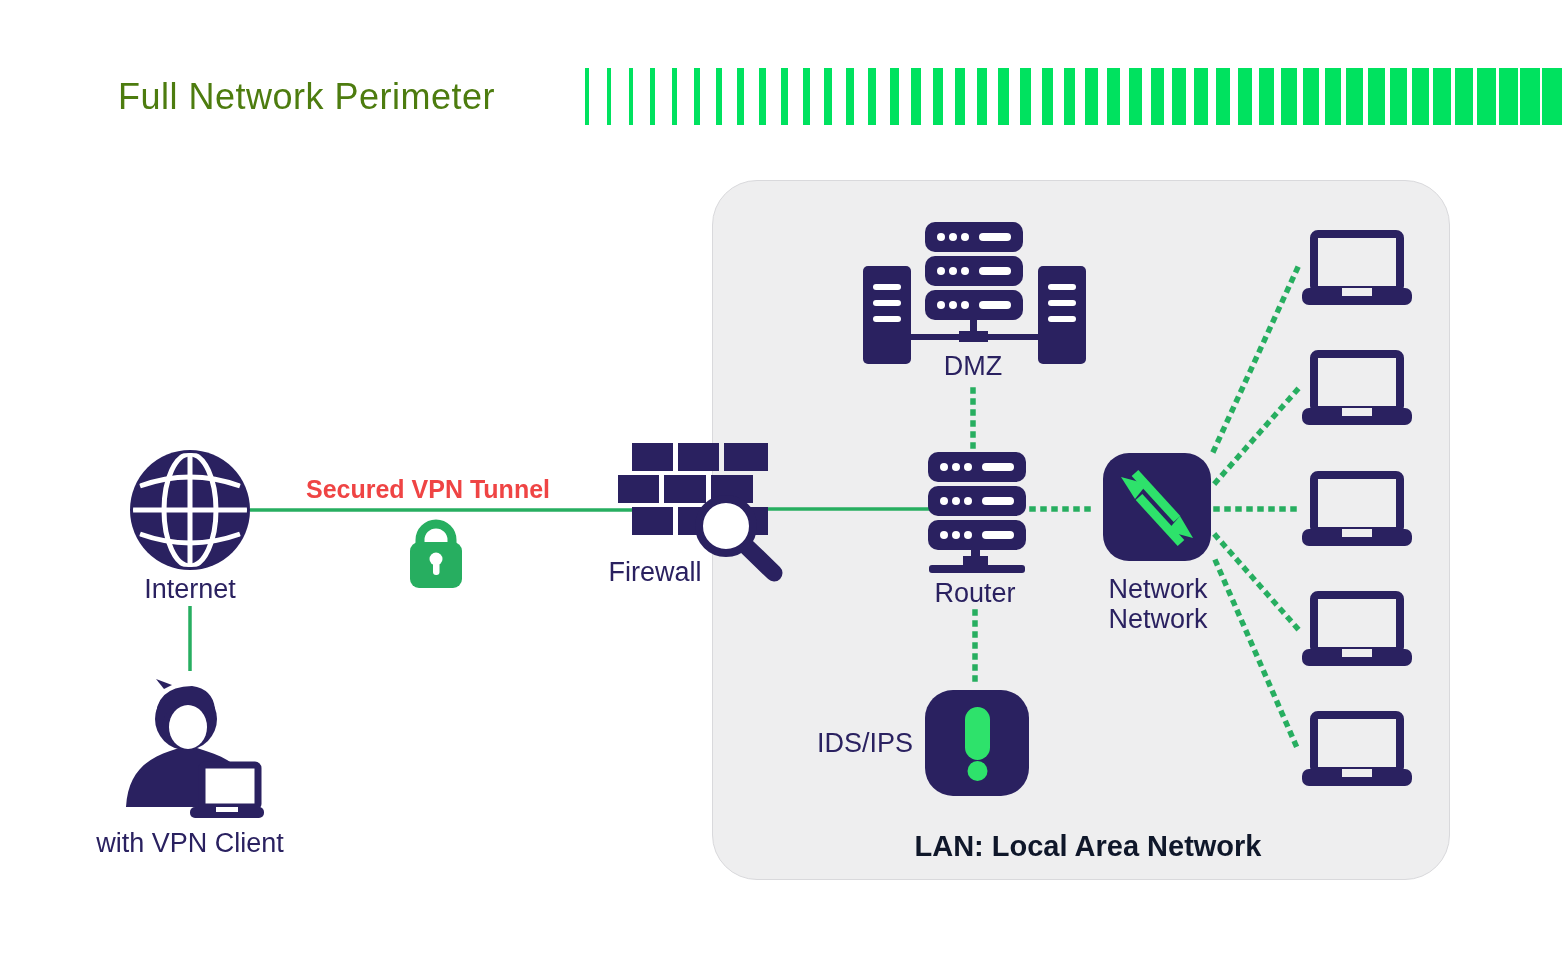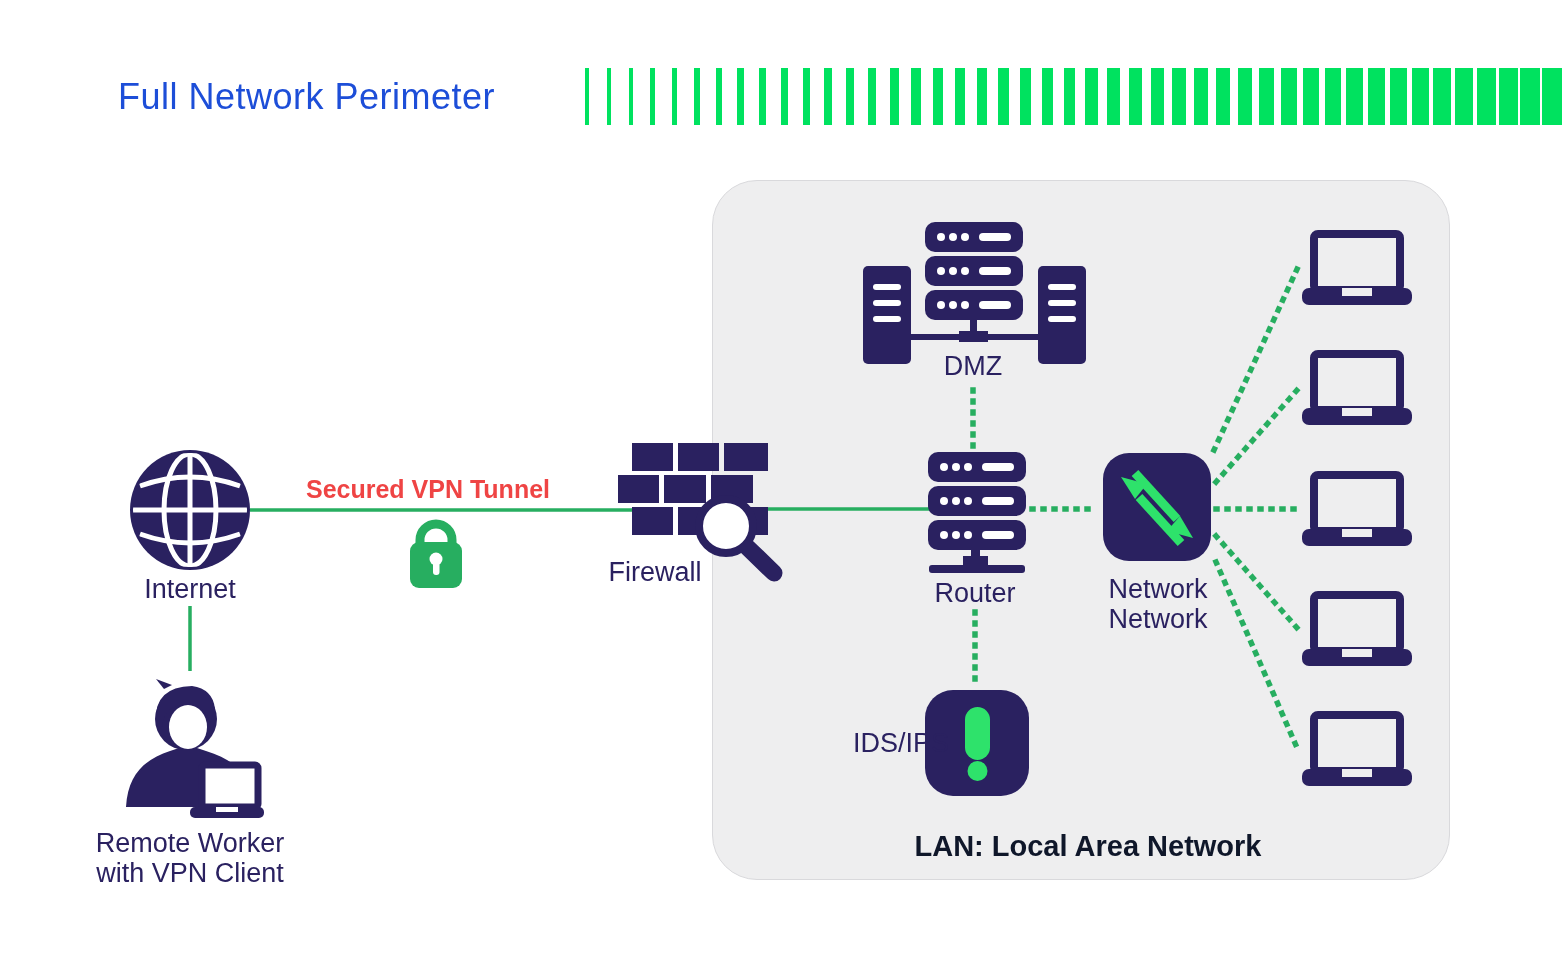--- a/index.html
+++ b/index.html
@@ -6,21 +6,21 @@
   .canvas{
     position:relative;
     width:1564px;height:961px;
     background:#ffffff;
     font-family:"Liberation Sans", sans-serif;
     overflow:hidden;
   }
   .page-title{
     position:absolute;left:118px;top:76px;
     font-size:36px;font-weight:500;letter-spacing:.5px;
-    color:#1d4ed8;
+    color:#4d7c0f;
   }
   #perimeter-bars{
     position:absolute;left:585px;top:68px;width:979px;height:57px;
   }
   #perimeter-bars .bar{
     position:absolute;top:0;height:57px;background:#00E25F;
   }
   .lan-container{
     position:absolute;left:712px;top:180px;width:738px;height:700px;
     background:#EEEEEF;border:1px solid #D9D9DC;border-radius:45px;
@@ -259,22 +259,21 @@
 
   <div class="label" style="left:923px;top:351px;width:100px;">DMZ</div>
 
   <div class="label" style="left:920px;top:578px;width:110px;">Router</div>
 
   <div class="label" style="left:1088px;top:574px;width:140px;">
     <span class="ln">Network</span>
     <span class="ln">Network</span>
   </div>
 
-  <div class="label" style="left:815px;top:728px;width:100px;margin-left:36px;">IDS/IPS</div>
+  <div class="label" style="left:815px;top:728px;width:100px;">IDS/IPS</div>
 
   <div class="lan-label">LAN: Local Area Network</div>
 
   <div class="label" style="left:80px;top:828px;width:220px;">
-    <span class="ln">Remote Worker</span>
     <span class="ln">with VPN Client</span>
   </div>
 
 </div>
 
 </body></html>

